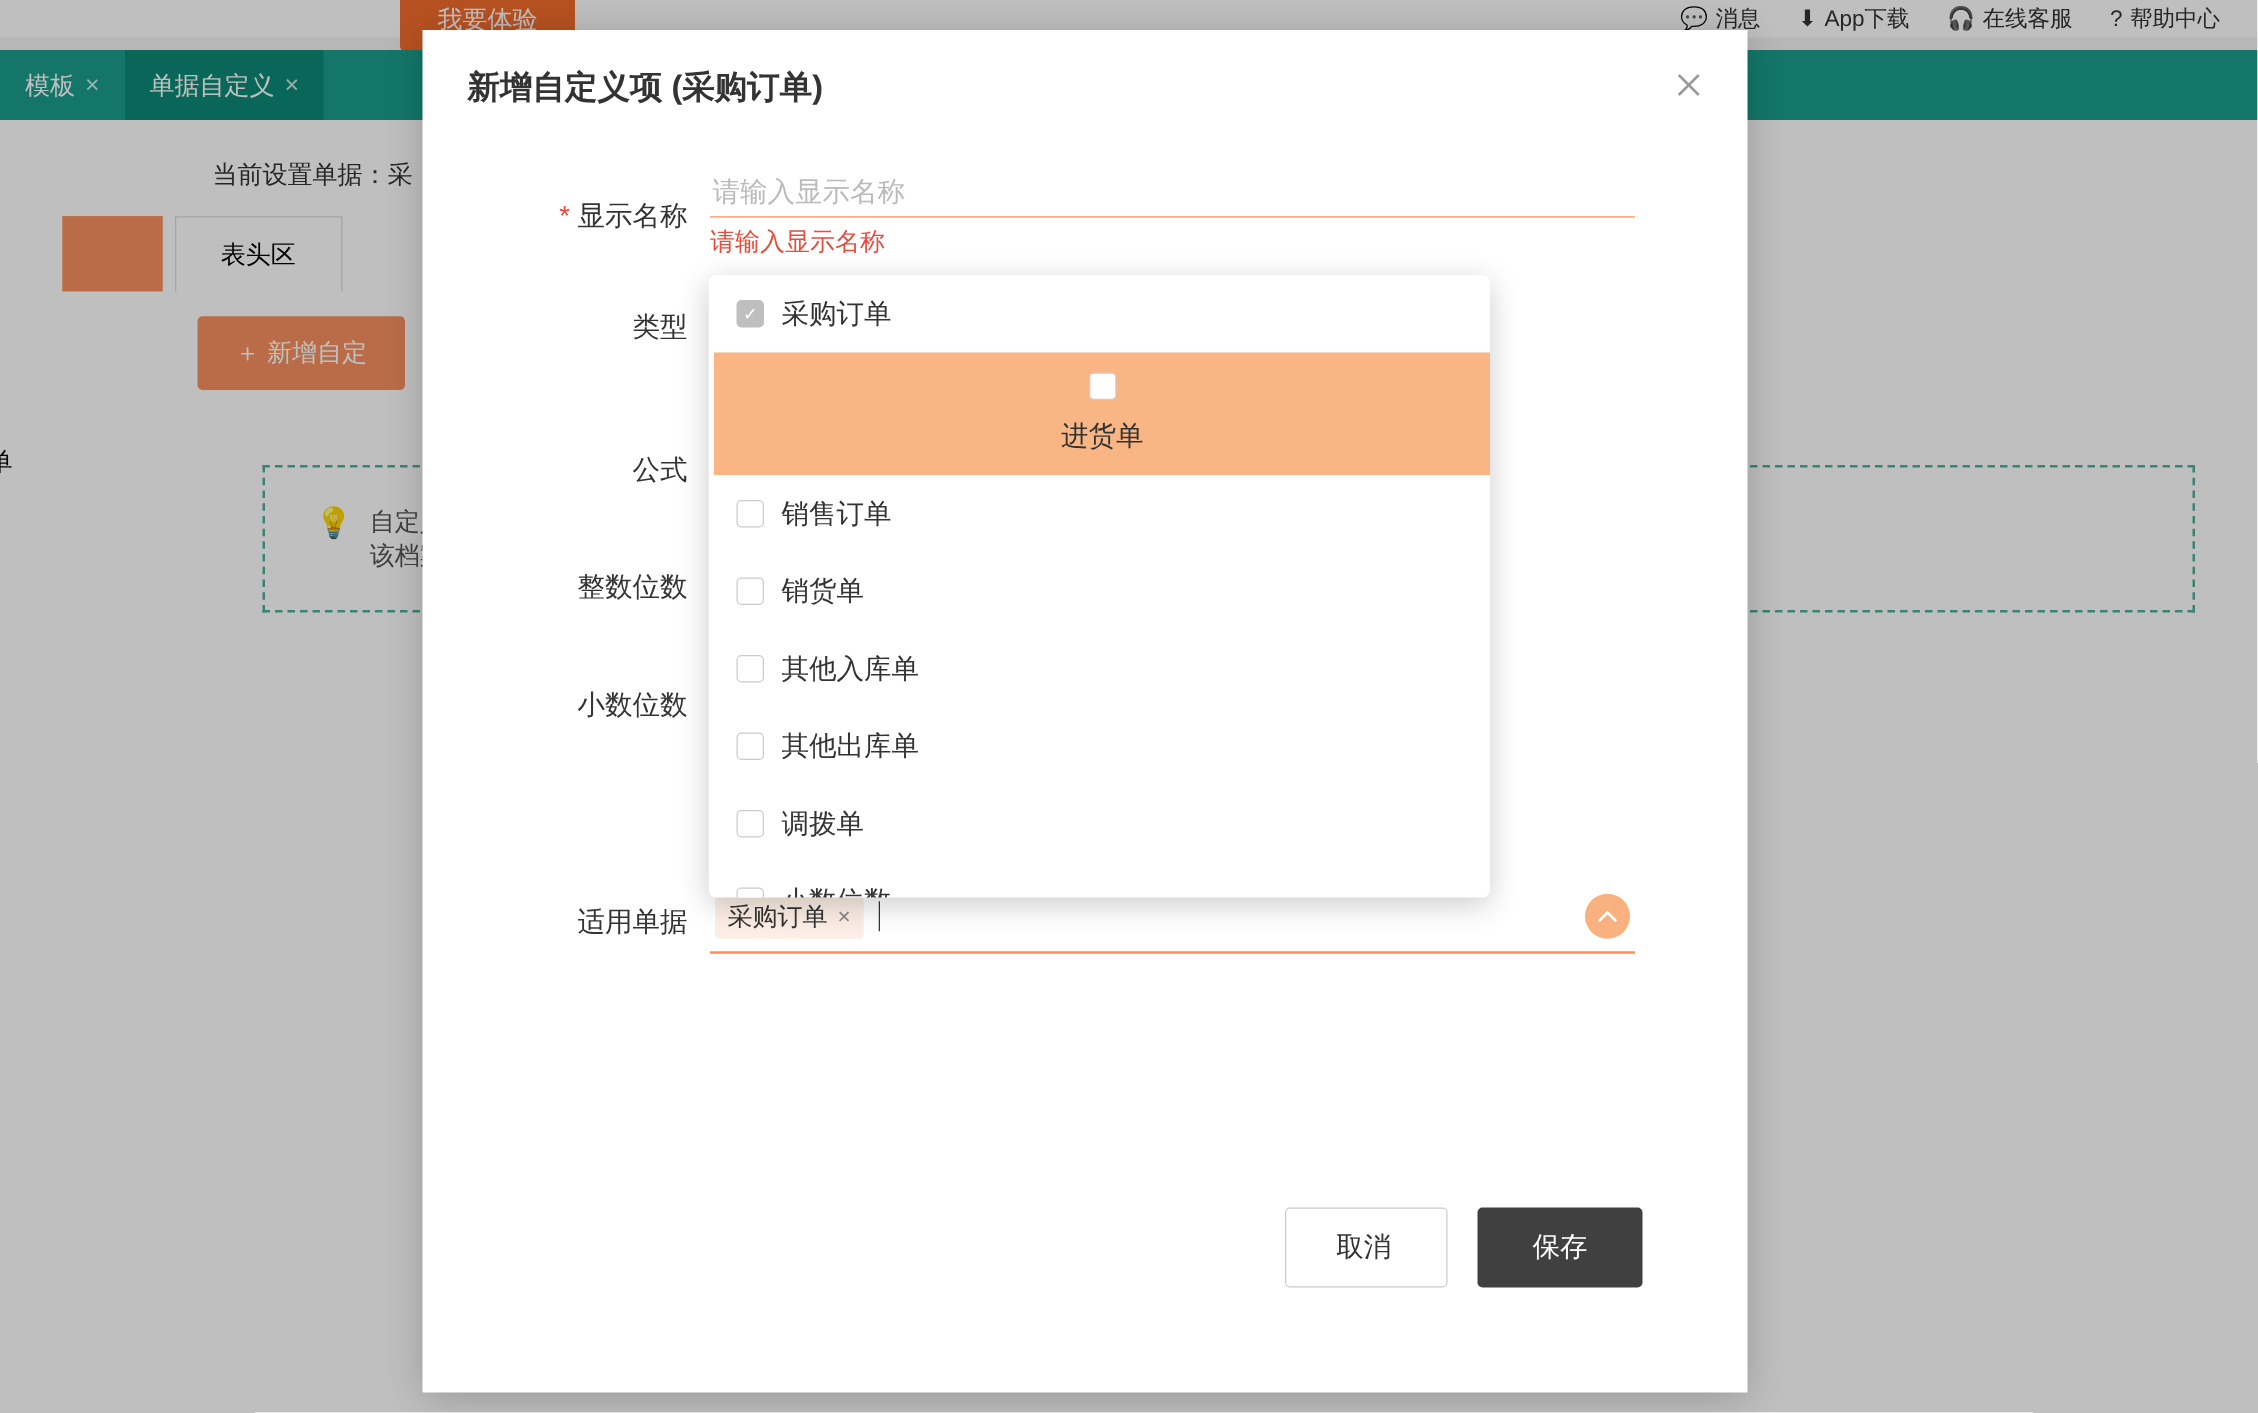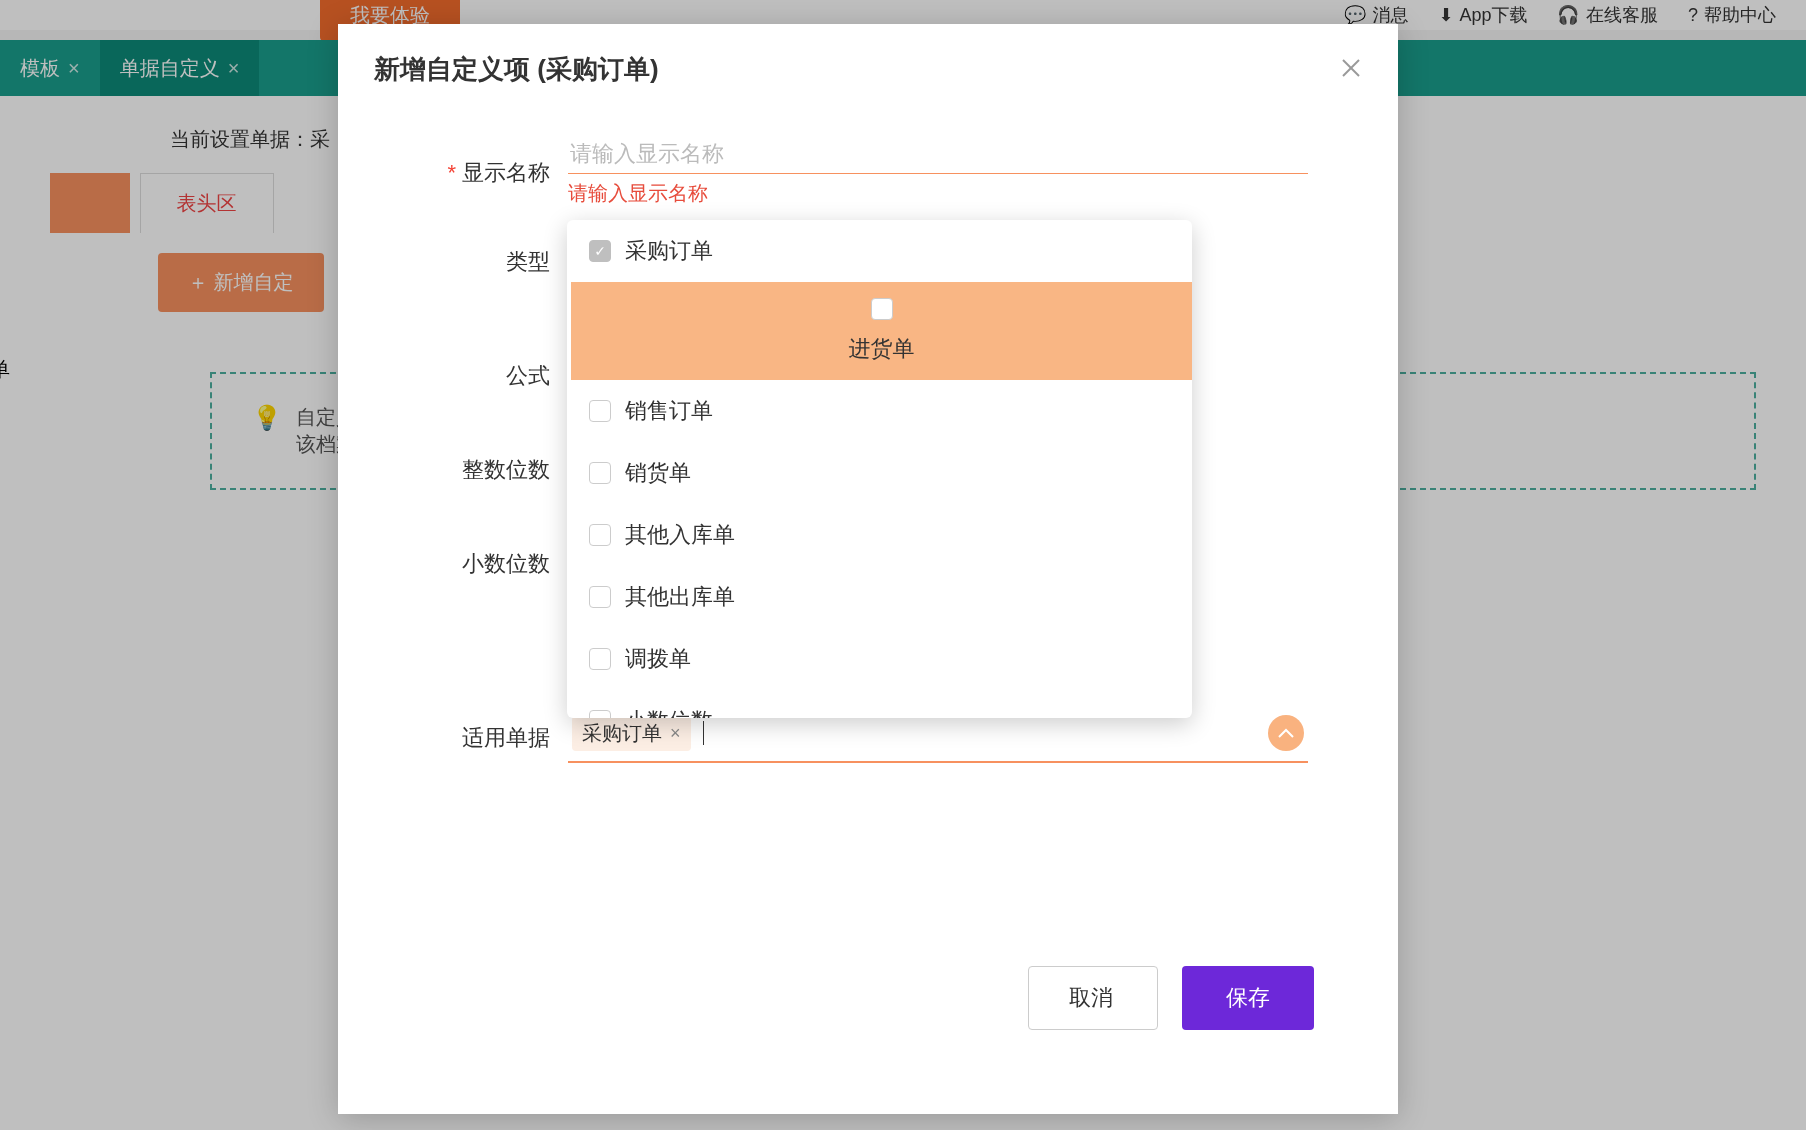--- a/index.html
+++ b/index.html
@@ -66,21 +66,21 @@
 
     .sub-tab-row { display: flex; gap: 10px; margin-bottom: 20px; }
     .sub-tab {
       padding: 16px 36px;
       border: 1px solid #ddd;
       background: #fff;
       font-size: 20px;
       color: #e8722c;
     }
     .sub-tab.orange { background: #f7915f; color: #fff; border-color: #f7915f; }
-    .sub-tab.header-area { color: #ef4444; border-bottom: none; }
+    .sub-tab.header-area { color: #000000; border-bottom: none; }
 
     .add-btn {
       display: inline-block;
       background: #f7915f;
       color: #fff;
       padding: 16px 30px;
       font-size: 20px;
       border-radius: 4px;
       margin-left: 108px;
     }
@@ -258,21 +258,21 @@
       display: flex;
       gap: 24px;
     }
     .btn {
       padding: 16px 44px;
       font-size: 22px;
       border-radius: 4px;
       cursor: pointer;
     }
     .btn-cancel { background: #fff; border: 1px solid #ccc; color: #333; padding-left: 40px; }
-    .btn-save { background: #6d28d9; color: #fff; border: none; }
+    .btn-save { background: #404040; color: #fff; border: none; }
   </style>
 </head>
 <body>
 
 <div class="top-bar">
   <div class="top-bar-item">
       <span>💬</span>
       <span>消息</span>
     </div>
   <div class="top-bar-item">

